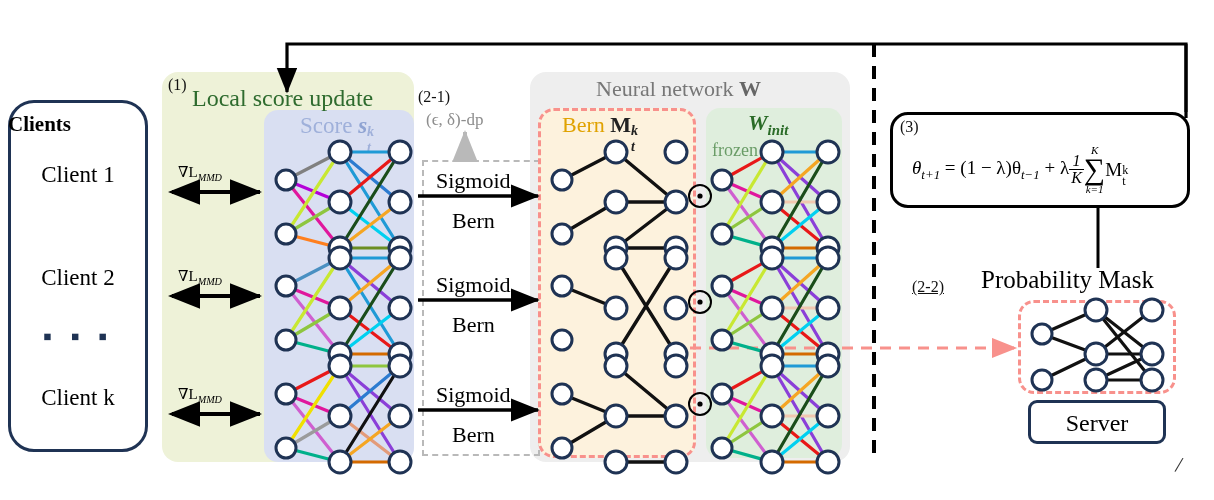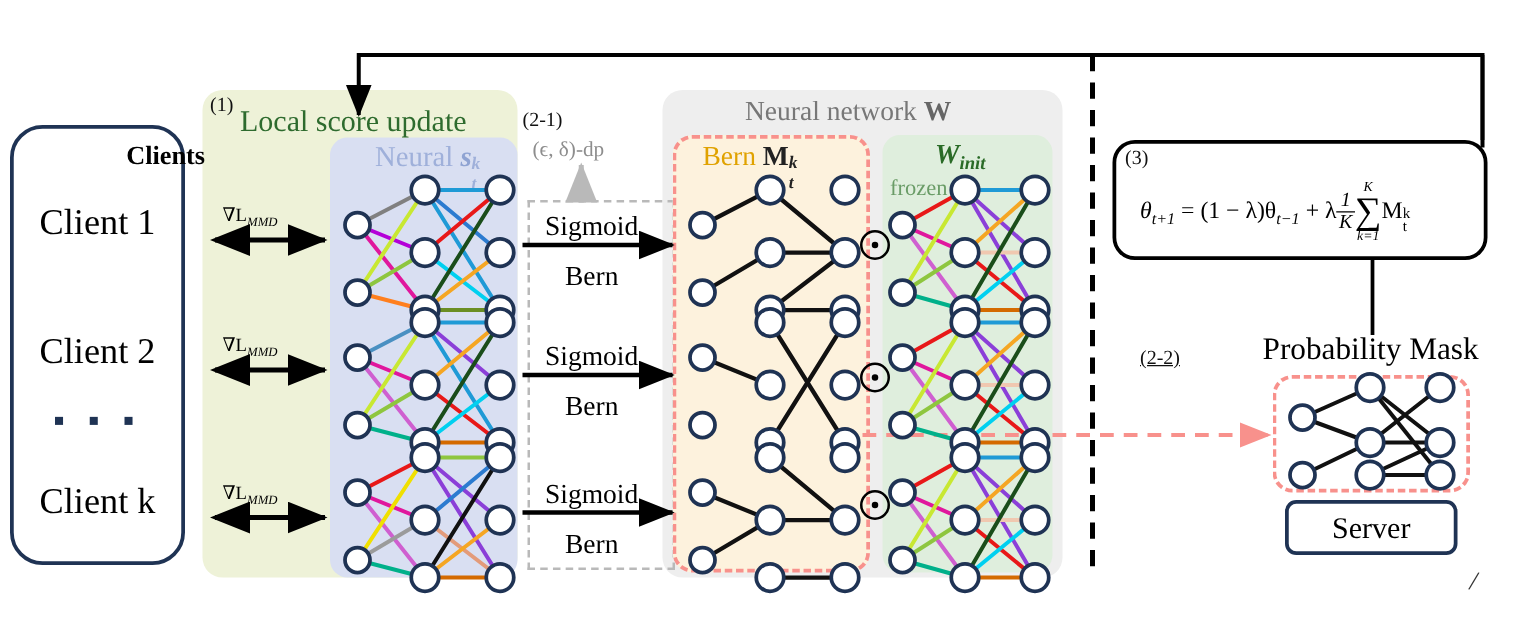--- a/index.html
+++ b/index.html
@@ -17,24 +17,24 @@
   .panel-mask{position:absolute;left:538px;top:108px;width:158px;height:350px;
       background:#fdf2dd;border:3px dashed #f8918c;border-radius:16px;box-sizing:border-box;}
   .panel-winit{position:absolute;left:706px;top:108px;width:136px;height:350px;
       background:#dfeedd;border-radius:14px;}
   .panel-bern{position:absolute;left:422px;top:160px;width:118px;height:296px;
       border:2px dashed #b9b9b9;box-sizing:border-box;background:transparent;}
 
   
   .clients-box{position:absolute;left:8px;top:100px;width:140px;height:352px;
       border:3px solid #1f3354;border-radius:26px;background:#fff;box-sizing:border-box;}
-  .clients-title{position:absolute;left:8px;top:112px;width:156px;text-align:right;
+  .clients-title{position:absolute;left:8px;top:112px;width:156px;text-align:left;
       font-weight:bold;font-size:21px;color:#000;}
   .client-lbl{position:absolute;left:8px;width:140px;text-align:center;
-      font-size:29px;color:#000;}
+      font-size:23px;color:#000;}
   .client-dots{position:absolute;left:8px;width:140px;text-align:center;
       font-size:26px;color:#1f3354;letter-spacing:6px;font-weight:bold;}
 
   
   .lbl{position:absolute;white-space:nowrap;}
   .step-num{font-size:16px;color:#111;}
   .t-local{font-size:24px;color:#2e6b2e;}
   .t-score{font-size:23px;color:#9fb0da;}
   .t-nn{font-size:22px;color:#777;}
   .t-mask{font-size:22px;color:#e0a200;}
@@ -83,21 +83,21 @@
   <div class="client-lbl" style="top:162px;">Client 1</div>
   <div class="client-lbl" style="top:265px;">Client 2</div>
   <div class="client-dots" style="top:322px;">▪ ▪ ▪</div>
   <div class="client-lbl" style="top:385px;">Client k</div>
 
 
   <div class="lbl step-num" style="left:168px;top:76px;">(1)</div>
   <div class="lbl t-local" style="left:192px;top:85px;text-align:center;">Local score update</div>
 
   <div class="lbl t-score" style="left:300px;top:113px;">
-    <span>Neural</span>
+    <span>Score</span>
     <span style="font-weight:bold;font-style:italic;color:#8fa3d2;">s</span><span style="position:relative;display:inline-block;width:9px;"><sup style="position:absolute;left:0;top:-9px;font-style:italic;font-weight:bold;font-size:14px;">k</sup><sub style="position:absolute;left:0;top:7px;font-style:italic;font-weight:bold;font-size:14px;">t</sub></span>
   </div>
 
   <div class="lbl t-nabla" style="left:178px;top:163px;">
     <span>∇L</span><sub class="mathitalic">MMD</sub>
   </div>
   <div class="lbl t-nabla" style="left:178px;top:267px;">
     <span>∇L</span><sub class="mathitalic">MMD</sub>
   </div>
   <div class="lbl t-nabla" style="left:178px;top:385px;">
@@ -137,21 +137,21 @@
     <span>+ λ</span><span style="display:inline-block;text-align:center;vertical-align:middle;line-height:1.02;font-size:16px;">
       <span style="display:block;border-bottom:1.4px solid #000;padding:0 2px;" class="mathitalic">1</span>
       <span style="display:block;padding:0 2px;" class="mathitalic">K</span>
     </span><span style="display:inline-block;text-align:center;vertical-align:middle;line-height:0.95;">
       <span style="display:block;font-size:11px;font-style:italic;">K</span>
       <span style="display:block;font-size:30px;">∑</span>
       <span style="display:block;font-size:11px;font-style:italic;">k=1</span>
     </span><span style="vertical-align:middle;">M</span><span style="position:relative;display:inline-block;width:8px;vertical-align:middle;"><sup style="position:absolute;left:0;top:-7px;font-size:12px;">k</sup><sub style="position:absolute;left:0;top:4px;font-size:12px;">t</sub></span>
   </div>
 
-  <div class="lbl t-prob" style="left:1010px;top:266px;">Probability Mask</div>
+  <div class="lbl t-prob" style="left:981px;top:266px;">Probability Mask</div>
   <div class="probmask-box"></div>
   <div class="server-box">Server</div>
 
   <div class="slash">/</div>
 
   <svg class="svg-top" width="1214" height="500">
     <defs>
       <marker id="ah" markerWidth="9" markerHeight="9" refX="7.5" refY="3.2" orient="auto">
         <path d="M0,0 L8,3.2 L0,6.4 z" fill="#000"></path>
       </marker>

